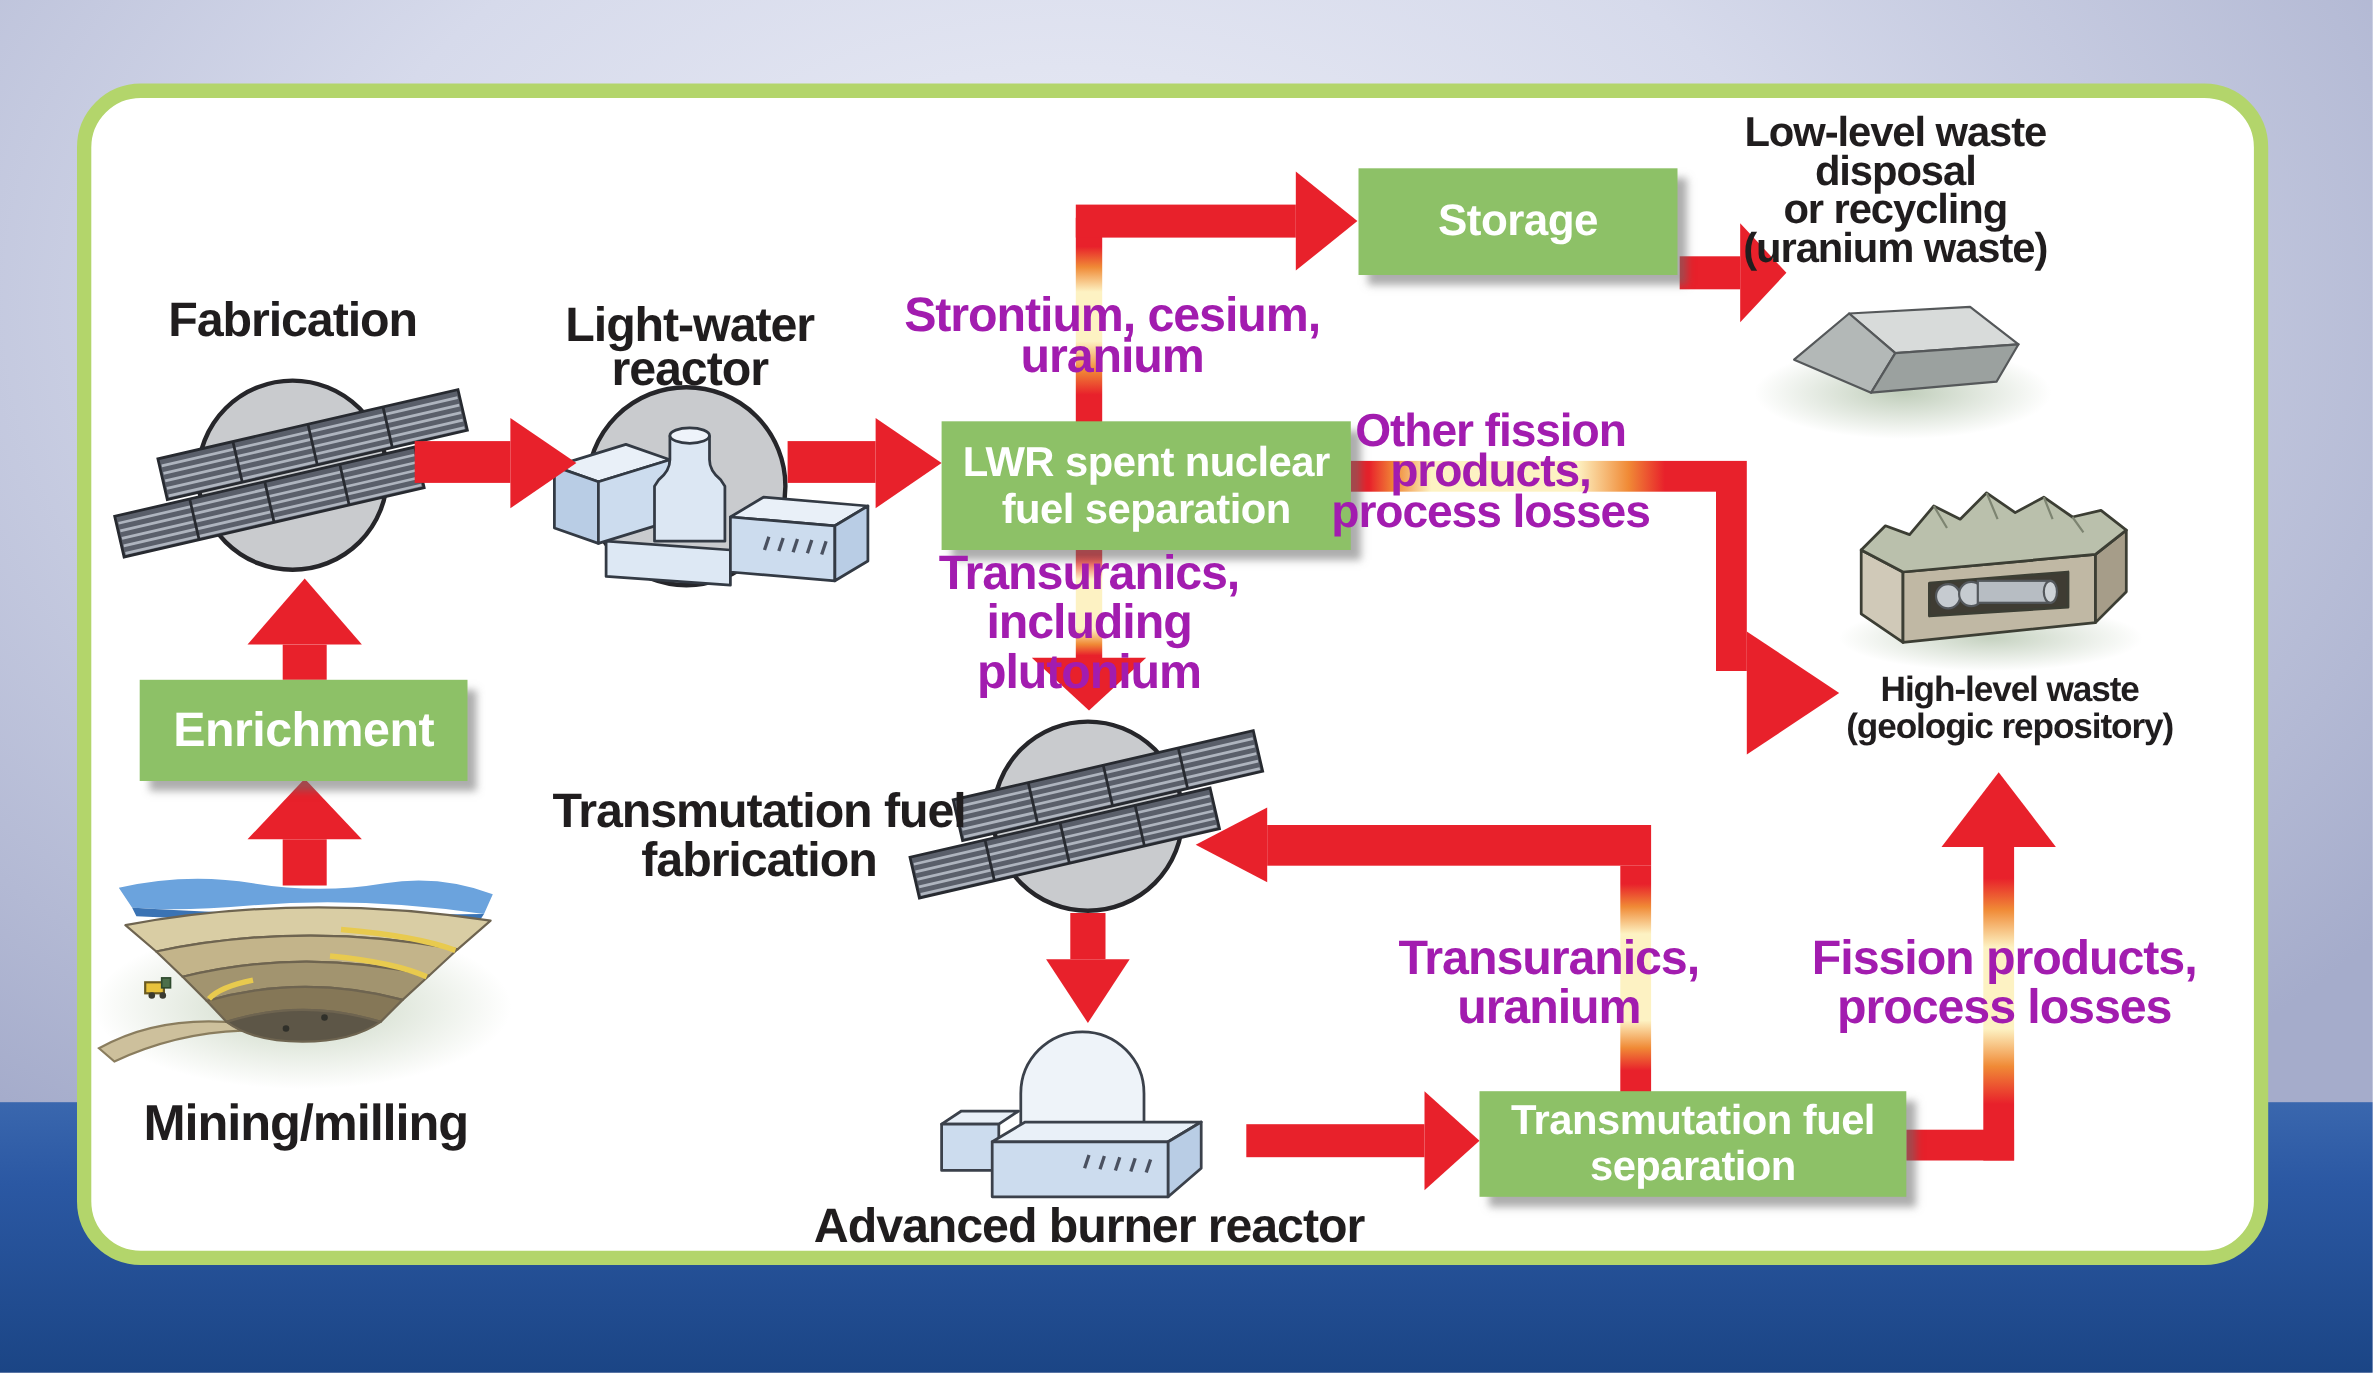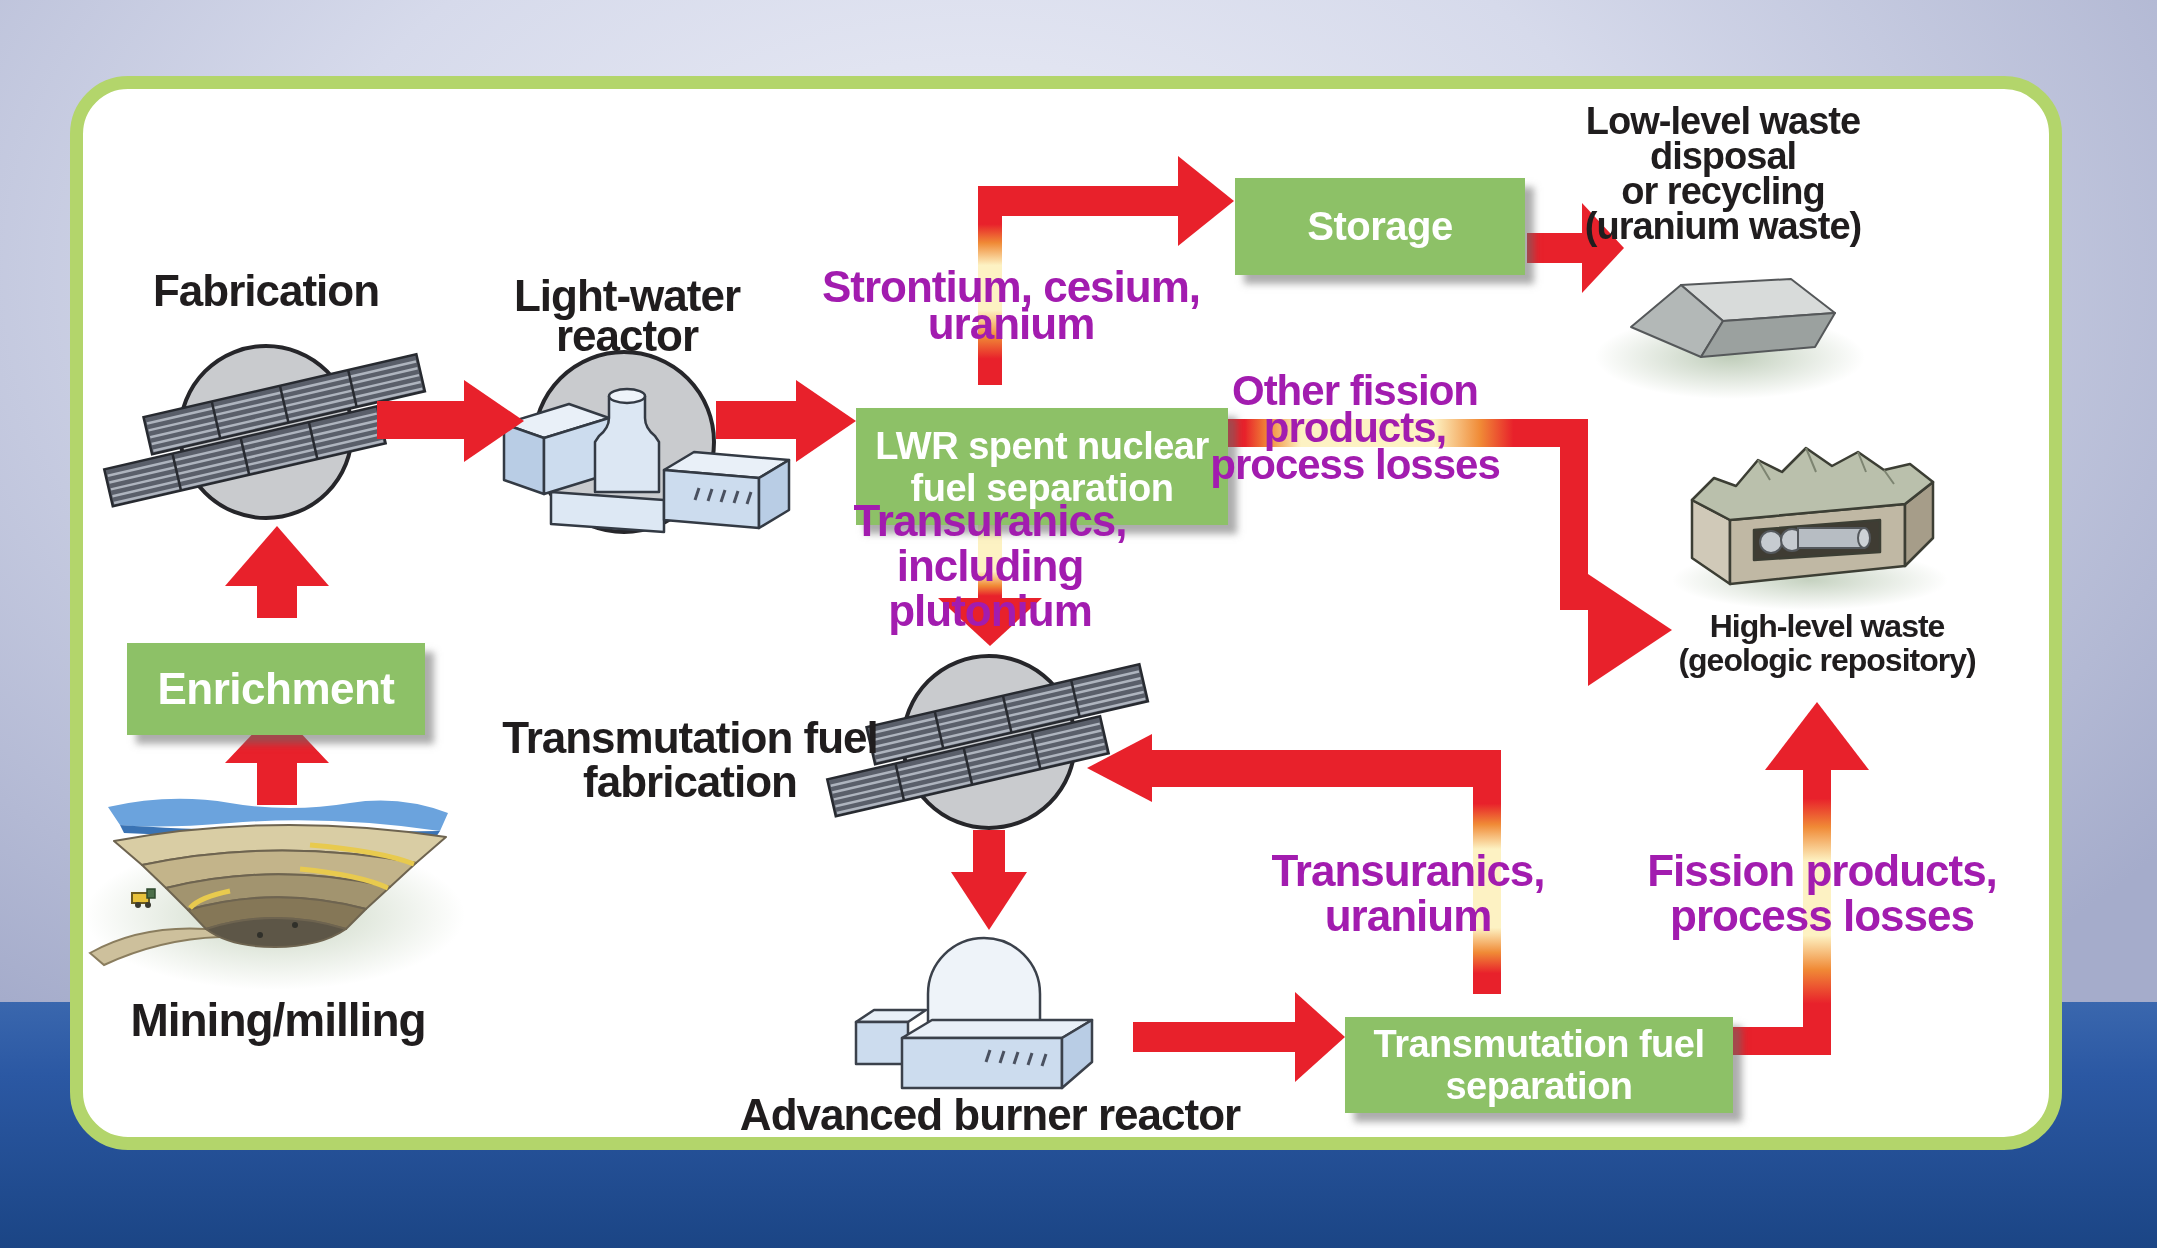--- a/index.html
+++ b/index.html
@@ -9,21 +9,21 @@
     background:radial-gradient(ellipse 1500px 950px at 45% 22%, #eceef7 0%, #d6daeb 45%, #b3b9d4 85%, #a5accb 100%);
   }
   #band{position:absolute;left:0;top:1002px;width:2157px;height:246px;
     background:linear-gradient(180deg,#3a67ae 0%, #2b58a3 30%, #1b4585 100%);}
   #panel{position:absolute;left:70px;top:76px;width:1992px;height:1074px;
     background:#ffffff;border:13px solid #b3d56b;border-radius:58px;box-sizing:border-box;}
   .lbl{position:absolute;font-weight:bold;text-align:center;color:#201d1e;letter-spacing:-1px;}
   .red{color:#a21caf;}
   .gbox{position:absolute;background:#8dc167;color:#fff;font-weight:bold;text-align:center;
     display:flex;flex-direction:column;justify-content:center;align-items:center;
-    box-shadow:9px 9px 7px rgba(105,105,105,.55);letter-spacing:-0.5px;margin-top:25px;}
+    box-shadow:9px 9px 7px rgba(105,105,105,.55);letter-spacing:-0.5px;}
   .shaft{position:absolute;background:#e8212b;}
   .head{position:absolute;width:0;height:0;}
   .icon{position:absolute;}
   
   #lbl-fab{left:66px;top:266px;width:400px;font-size:44px;}
   #lbl-lwr{left:427px;top:276px;width:400px;font-size:44px;line-height:40px;}
   #lbl-mining{left:78px;top:993px;width:400px;font-size:46px;}
   #lbl-transfab{left:480px;top:716px;width:420px;font-size:44px;line-height:44px;}
   #lbl-burner{left:720px;top:1090px;width:540px;font-size:44px;}
   #lbl-lowlevel{left:1543px;top:104px;width:360px;font-size:38px;line-height:35px;}

